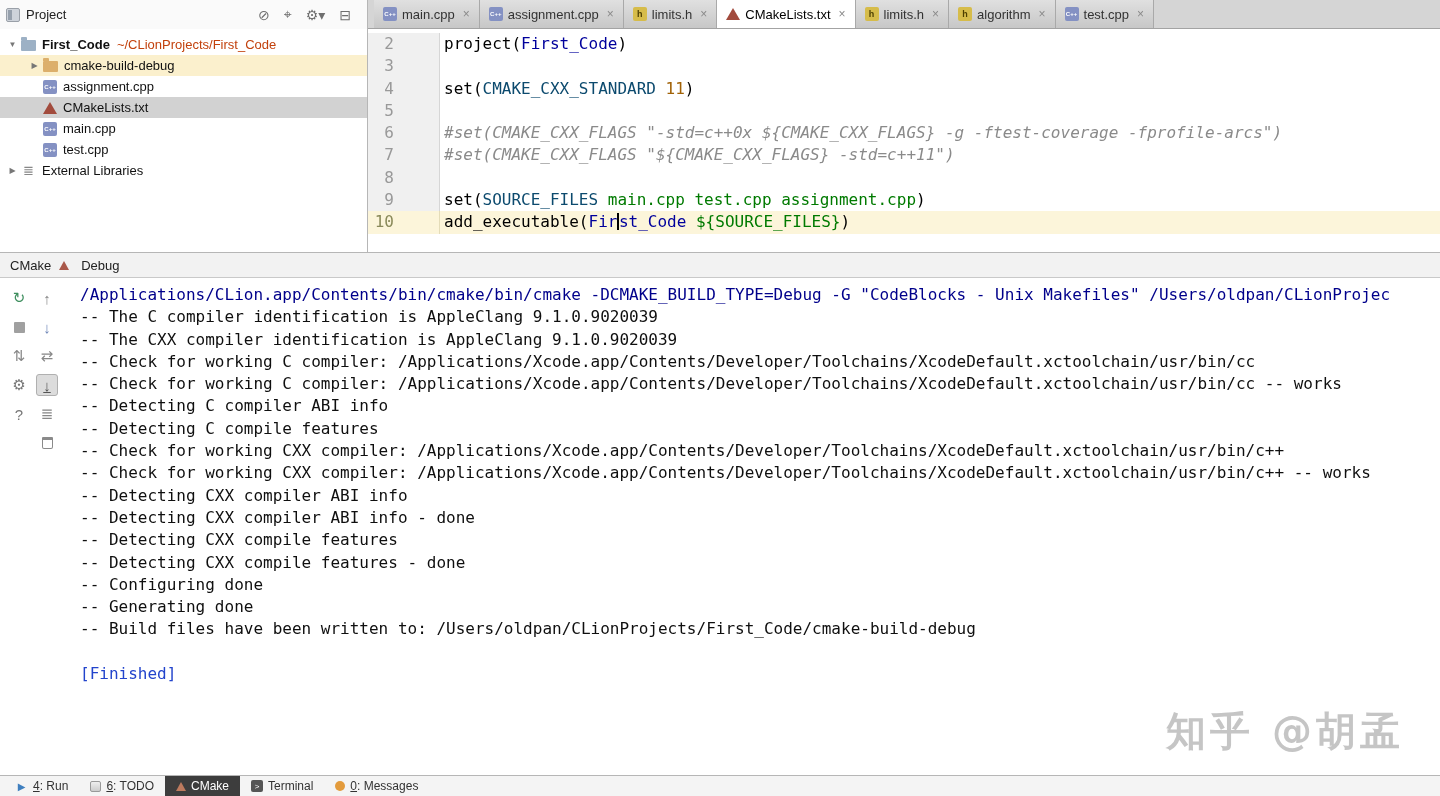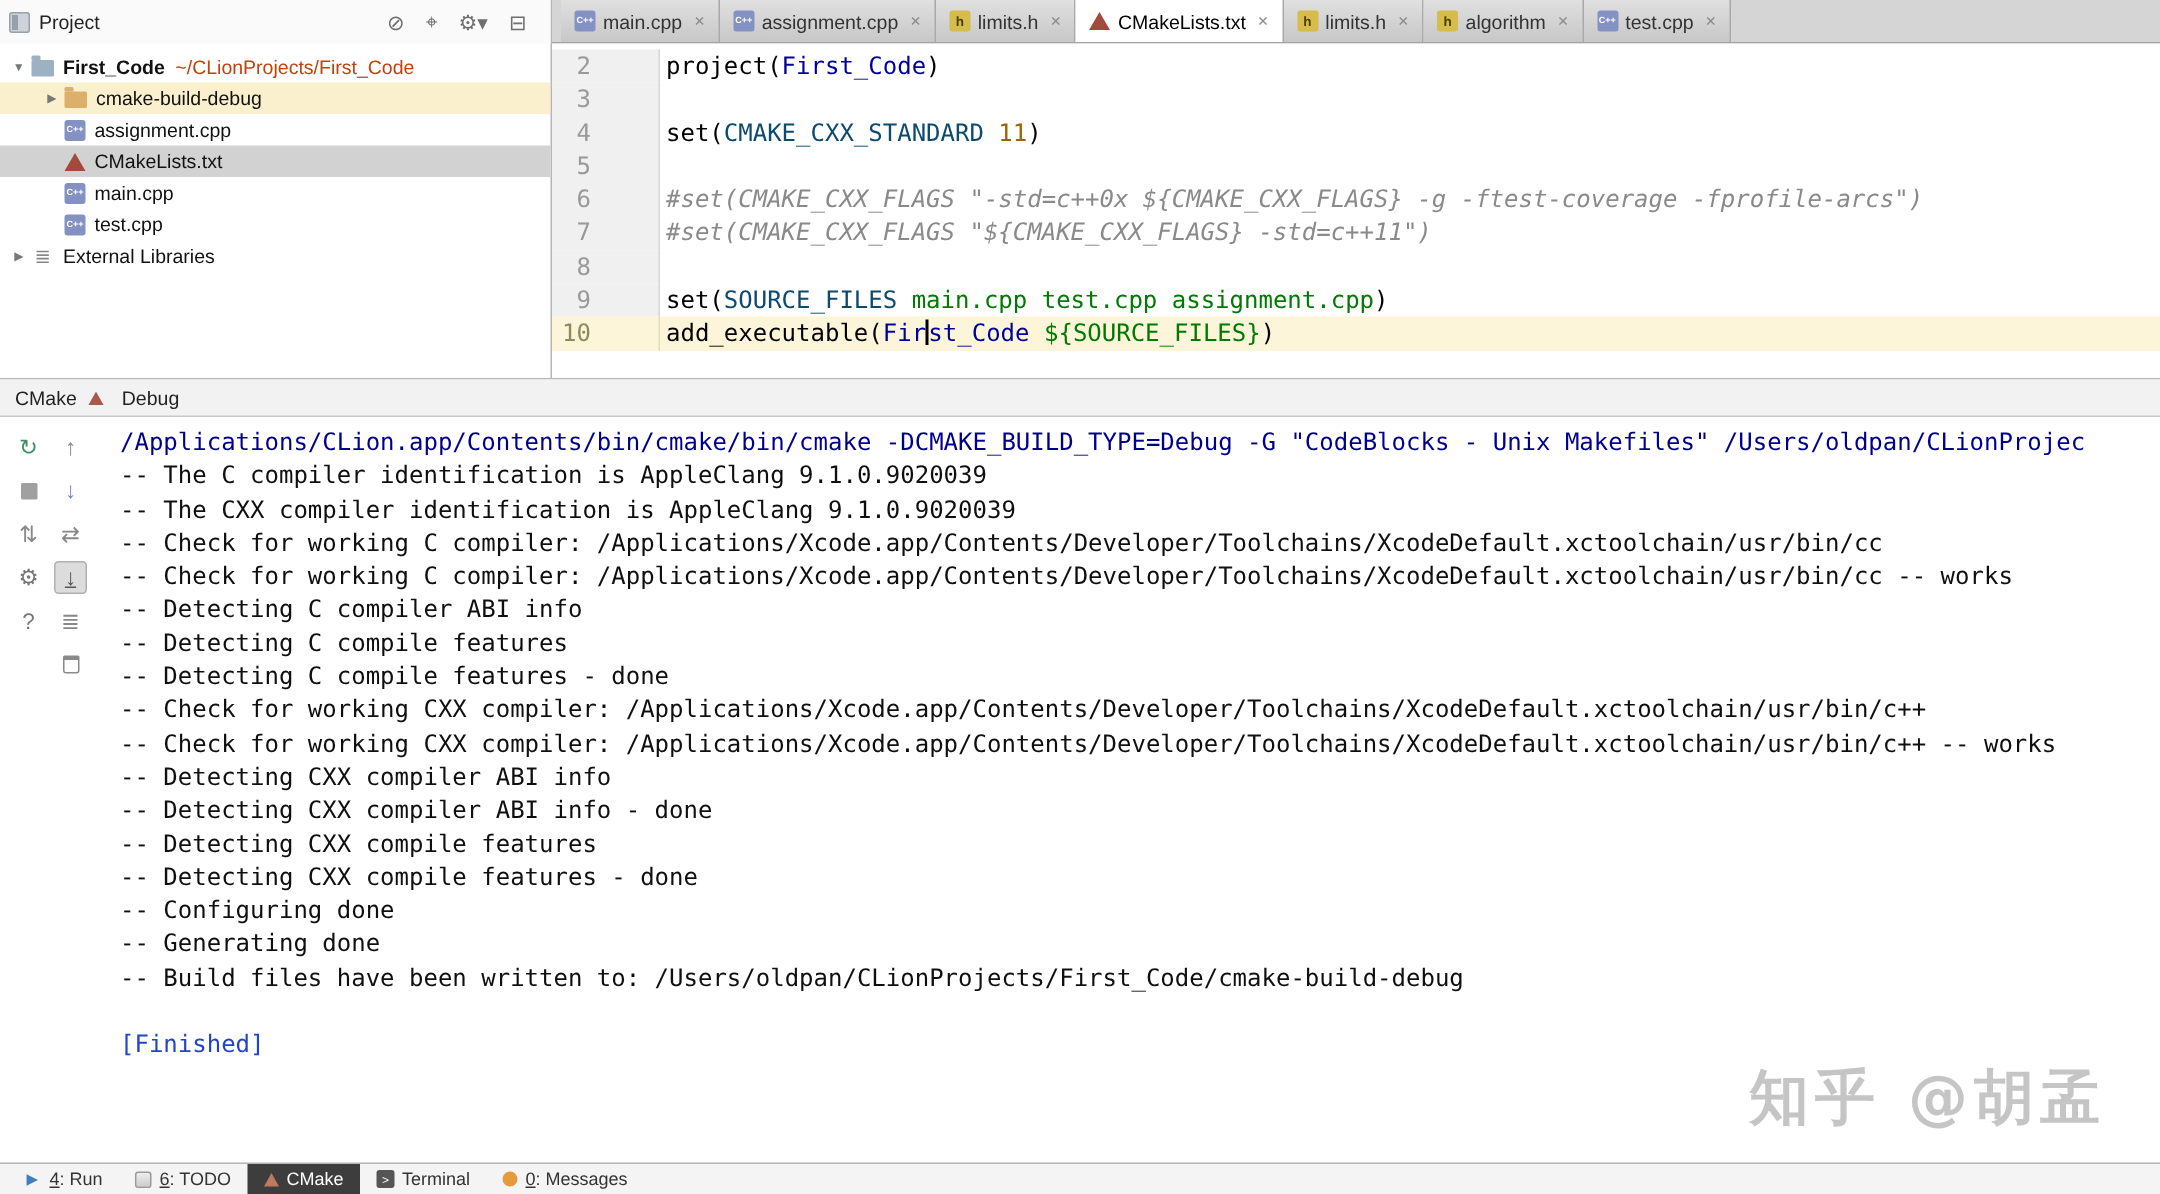--- a/index.html
+++ b/index.html
@@ -269,21 +269,20 @@
           </div>
         </div>
       <div class="console" id="console">
           <div class="cline navy">/Applications/CLion.app/Contents/bin/cmake/bin/cmake -DCMAKE_BUILD_TYPE=Debug -G "CodeBlocks - Unix Makefiles" /Users/oldpan/CLionProjec</div>
           <div class="cline">-- The C compiler identification is AppleClang 9.1.0.9020039</div>
           <div class="cline">-- The CXX compiler identification is AppleClang 9.1.0.9020039</div>
           <div class="cline">-- Check for working C compiler: /Applications/Xcode.app/Contents/Developer/Toolchains/XcodeDefault.xctoolchain/usr/bin/cc</div>
           <div class="cline">-- Check for working C compiler: /Applications/Xcode.app/Contents/Developer/Toolchains/XcodeDefault.xctoolchain/usr/bin/cc -- works</div>
           <div class="cline">-- Detecting C compiler ABI info</div>
           <div class="cline">-- Detecting C compile features</div>
-          <div class="cline">-- Detecting C compile features - done</div>
           <div class="cline">-- Check for working CXX compiler: /Applications/Xcode.app/Contents/Developer/Toolchains/XcodeDefault.xctoolchain/usr/bin/c++</div>
           <div class="cline">-- Check for working CXX compiler: /Applications/Xcode.app/Contents/Developer/Toolchains/XcodeDefault.xctoolchain/usr/bin/c++ -- works</div>
           <div class="cline">-- Detecting CXX compiler ABI info</div>
           <div class="cline">-- Detecting CXX compiler ABI info - done</div>
           <div class="cline">-- Detecting CXX compile features</div>
           <div class="cline">-- Detecting CXX compile features - done</div>
           <div class="cline">-- Configuring done</div>
           <div class="cline">-- Generating done</div>
           <div class="cline">-- Build files have been written to: /Users/oldpan/CLionProjects/First_Code/cmake-build-debug</div>
           <div class="cline">&nbsp;</div>

